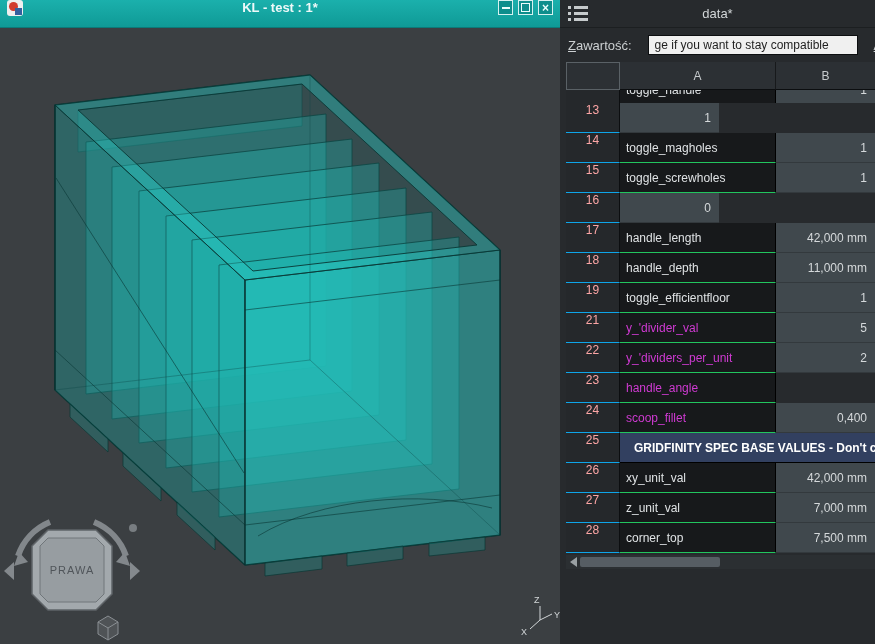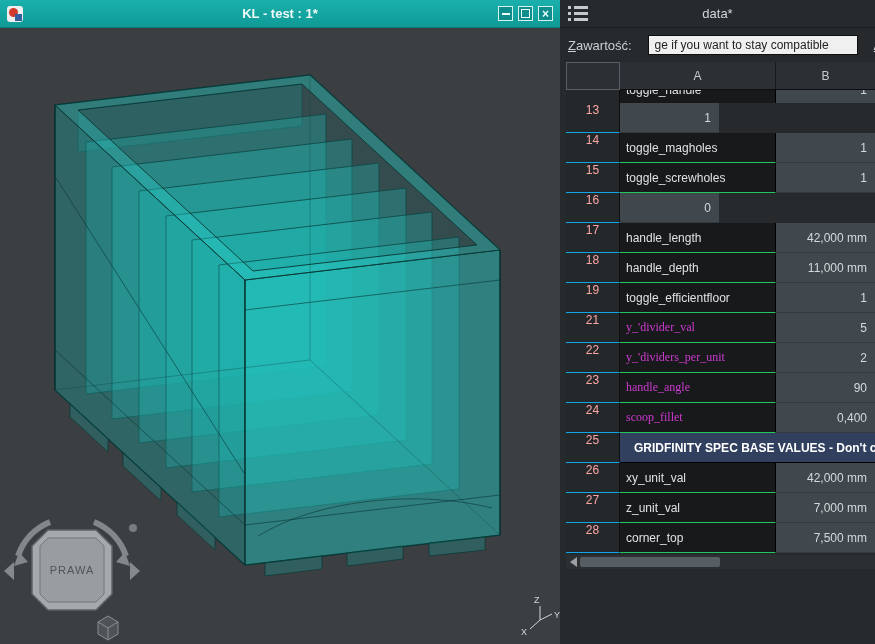--- a/index.html
+++ b/index.html
@@ -4,21 +4,21 @@
 <style>
   * { box-sizing: border-box; margin: 0; padding: 0; }
   html,body { width:875px; height:644px; overflow:hidden; background:#202326;
               font-family:"Liberation Sans", sans-serif; }
 
   
   .window { position:absolute; left:0; top:0; width:560px; height:644px; }
   .titlebar { position:absolute; left:0; top:0; width:560px; height:28px;
               background:linear-gradient(#1bb0ac,#0f9a96);
               border-bottom:1px solid #0b7b79;
-              display:flex; align-items:center; padding:0 7px; }
+              display:flex; align-items:flex-start; padding:0 7px; }
   .app-icon { width:16px; height:16px; border-radius:3px; background:#efefef;
               position:relative; overflow:hidden; flex:0 0 auto; }
   .app-icon::before { content:""; position:absolute; left:2px; top:2px; width:9px; height:9px;
                       background:#d23a2e; border-radius:50%; }
   .app-icon::after { content:""; position:absolute; right:1px; bottom:1px; width:7px; height:7px;
                      background:#345f9e; }
   .tb-title { position:absolute; left:0; right:0; text-align:center; color:#eef9f9;
               font-size:13px; font-weight:bold; pointer-events:none; }
   .tb-buttons { margin-left:auto; display:flex; gap:5px; z-index:2; }
   .tb-btn { width:15px; height:15px; background:#0d8e8c; border:1px solid #d6f1f0;
@@ -60,21 +60,21 @@
 
   .srow { display:flex; height:30px; }
   .srow.clip { height:13px; overflow:hidden; }
   .srow.clip > div { height:30px; margin-top:-15px; }
   .c-num { width:54px; background:#25282b; color:#fca5a5; display:flex; align-items:flex-start;
            justify-content:center; font-size:12px;
            border-bottom:1px solid #0ea5e9; border-right:1px solid #0c0e10; }
   .c-a { width:156px; background:#17191b; color:#dfe2e4; display:flex; align-items:center;
          padding:0 6px; font-size:12px; border-bottom:1px solid #22c55e;
          border-right:1px solid #000; white-space:nowrap; overflow:hidden; }
-  .srow.accent .c-a { color:#cf3ad2;font-family:Liberation Serif, serif; }
+  .srow.accent .c-a { color:#cf3ad2; }
   .c-b { width:99px; background:#40484d; color:#d5d9db; display:flex; align-items:center;
          justify-content:flex-end; padding:0 8px; font-size:12px;
          border-bottom:1px solid #33393d; white-space:nowrap; overflow:hidden; }
   .c-banner { flex:1; background:#324060; color:#ffffff; font-weight:bold; font-size:12px;
               display:flex; align-items:center; padding-left:14px;
               border-bottom:1px solid #000; white-space:nowrap; overflow:hidden; }
 
   .hscroll { margin-top:2px; height:14px; display:flex; align-items:center;
              background:#2b2f32; }
   .hs-arrow { width:14px; height:14px; display:flex; align-items:center; justify-content:center; }
@@ -323,23 +323,20 @@
         </div>
     </div>
 
     <div class="srow accent">
       <div class="c-num">
           <span>23</span>
         </div>
       <div class="c-a">
           <span>handle_angle</span>
         </div>
-      <div class="c-b">
-          <span>90</span>
-        </div>
     </div>
 
     <div class="srow accent">
       <div class="c-num">
           <span>24</span>
         </div>
       <div class="c-a">
           <span>scoop_fillet</span>
         </div>
       <div class="c-b">

